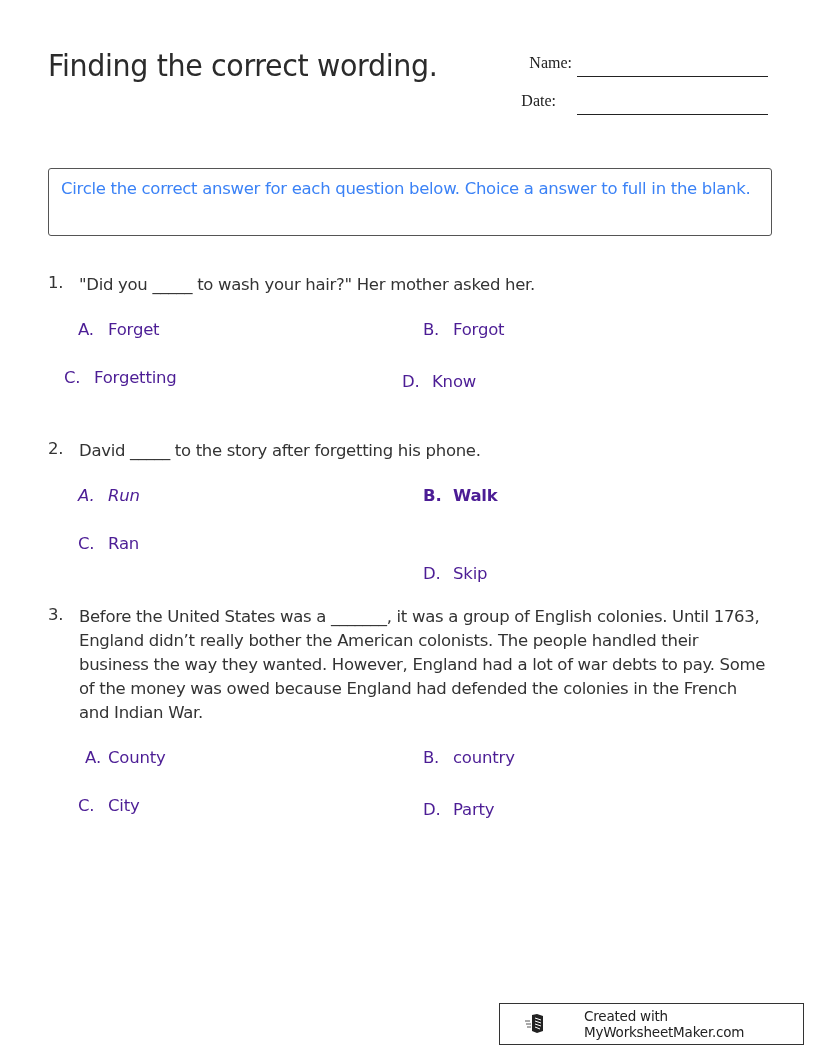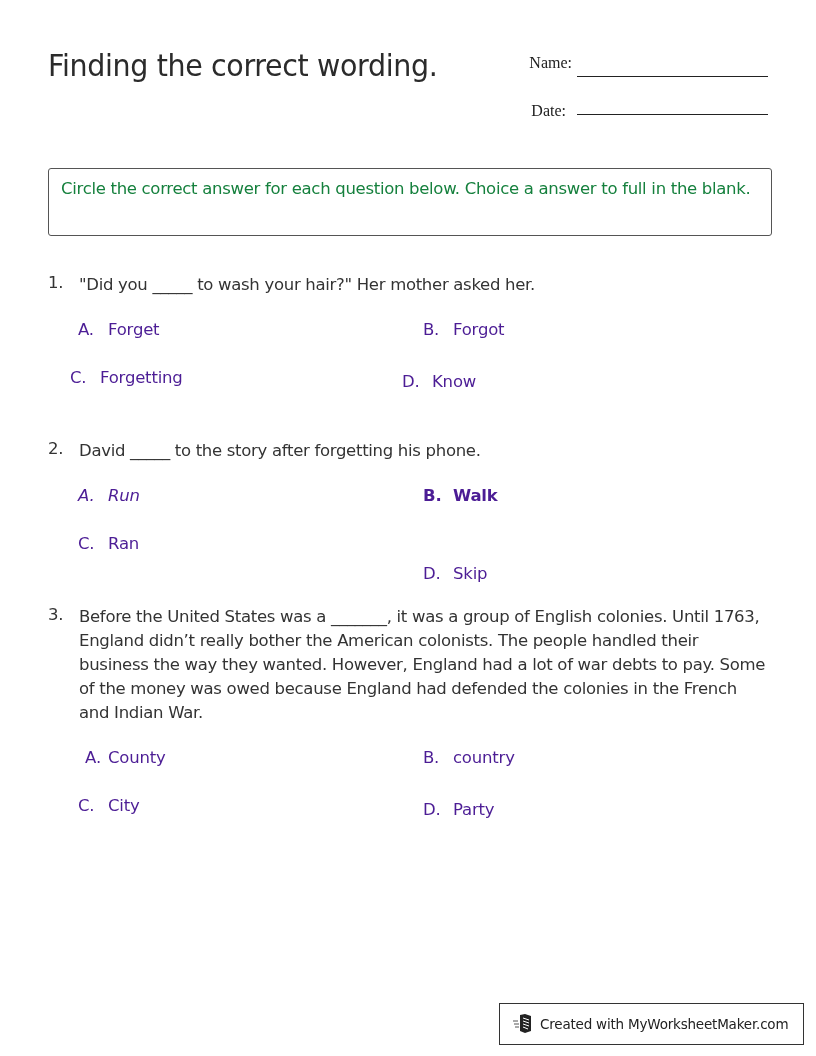--- a/index.html
+++ b/index.html
@@ -12,64 +12,64 @@
       font-size: 31px; font-weight: normal; color: #2b2b2b;
       letter-spacing: -0.4px; margin: 0; white-space: nowrap;
       transform: scaleX(0.92); transform-origin: left top;
     }
     .field { position: absolute; font-family: "Liberation Serif", serif; font-size: 16px; color: #222; }
     .field .lbl { position: absolute; right: 0; white-space: nowrap; }
     .field-line { position: absolute; border-bottom: 1px solid #222; height: 0; }
     .instructions {
       position: absolute; left: 48px; top: 168px; width: 702px; height: 50px;
       border: 1px solid #555; border-radius: 3px; padding: 8px 8px 8px 12px;
-      font-size: 16.5px; line-height: 24px; color: #15803d;
+      font-size: 16.5px; line-height: 24px; color: #3b82f6;
       letter-spacing: -0.3px;
     }
     .q { position: absolute; left: 48px; width: 720px; font-size: 16.5px; color: #333; letter-spacing: -0.3px; }
     .q .num { position: absolute; left: 0; top: 0; }
     .q .text { position: absolute; left: 31px; top: 0; width: 690px; line-height: 24px; }
     .opt { position: absolute; font-size: 16.5px; color: #4c1d95; white-space: nowrap; letter-spacing: -0.2px; }
     .opt .letter { display: inline-block; width: 30px; }
     .footer {
       position: absolute; left: 499px; top: 1003px; width: 305px; height: 42px;
       border: 1px solid #333; box-sizing: border-box;
-      display: flex; align-items: center; padding-left: 12px;
-      font-size: 13.5px; color: #222; letter-spacing: -0.2px;
+      display: flex; align-items: center; padding-left: 24px;
+      font-size: 13.5px; color: #222; letter-spacing: -0.2px; gap: 32px;
     }
     .footer svg { margin-right: 6px; }
   </style>
 </head>
 <body>
 
 <h1 class="title">Finding the correct wording.</h1>
 
 <div class="field" style="left:490px; top:54px; width:82px; height:20px;">
   <span class="lbl">Name:</span>
 </div>
 <div class="field-line" style="left:577px; top:76px; width:191px;"></div>
 
-<div class="field" style="left:484px; top:92px; width:82px; height:20px;margin-top:10px;">
+<div class="field" style="left:474px; top:92px; width:82px; height:20px;">
   <span class="lbl">Date:</span>
 </div>
 <div class="field-line" style="left:577px; top:114px; width:191px;"></div>
 
 <div class="instructions">Circle the correct answer for each question below. Choice a answer to full in the blank.</div>
 
 <div class="q" style="top:273px;">
   <span class="num">1.</span>
   <span class="text">"Did you _____ to wash your hair?" Her mother asked her.</span>
 </div>
 <div class="opt" style="left:78px; top:320px;">
   <span class="letter">A.</span><span>Forget</span>
 </div>
 <div class="opt" style="left:423px; top:320px;">
   <span class="letter">B.</span><span>Forgot</span>
 </div>
-<div class="opt" style="left:70px; top:368px;">
+<div class="opt" style="left:64px; top:368px;">
   <span class="letter">C.</span><span>Forgetting</span>
 </div>
 <div class="opt" style="left:402px; top:372px;">
   <span class="letter">D.</span><span>Know</span>
 </div>
 
 <div class="q" style="top:439px;">
   <span class="num">2.</span>
   <span class="text">David _____ to the story after forgetting his phone.</span>
 </div>

